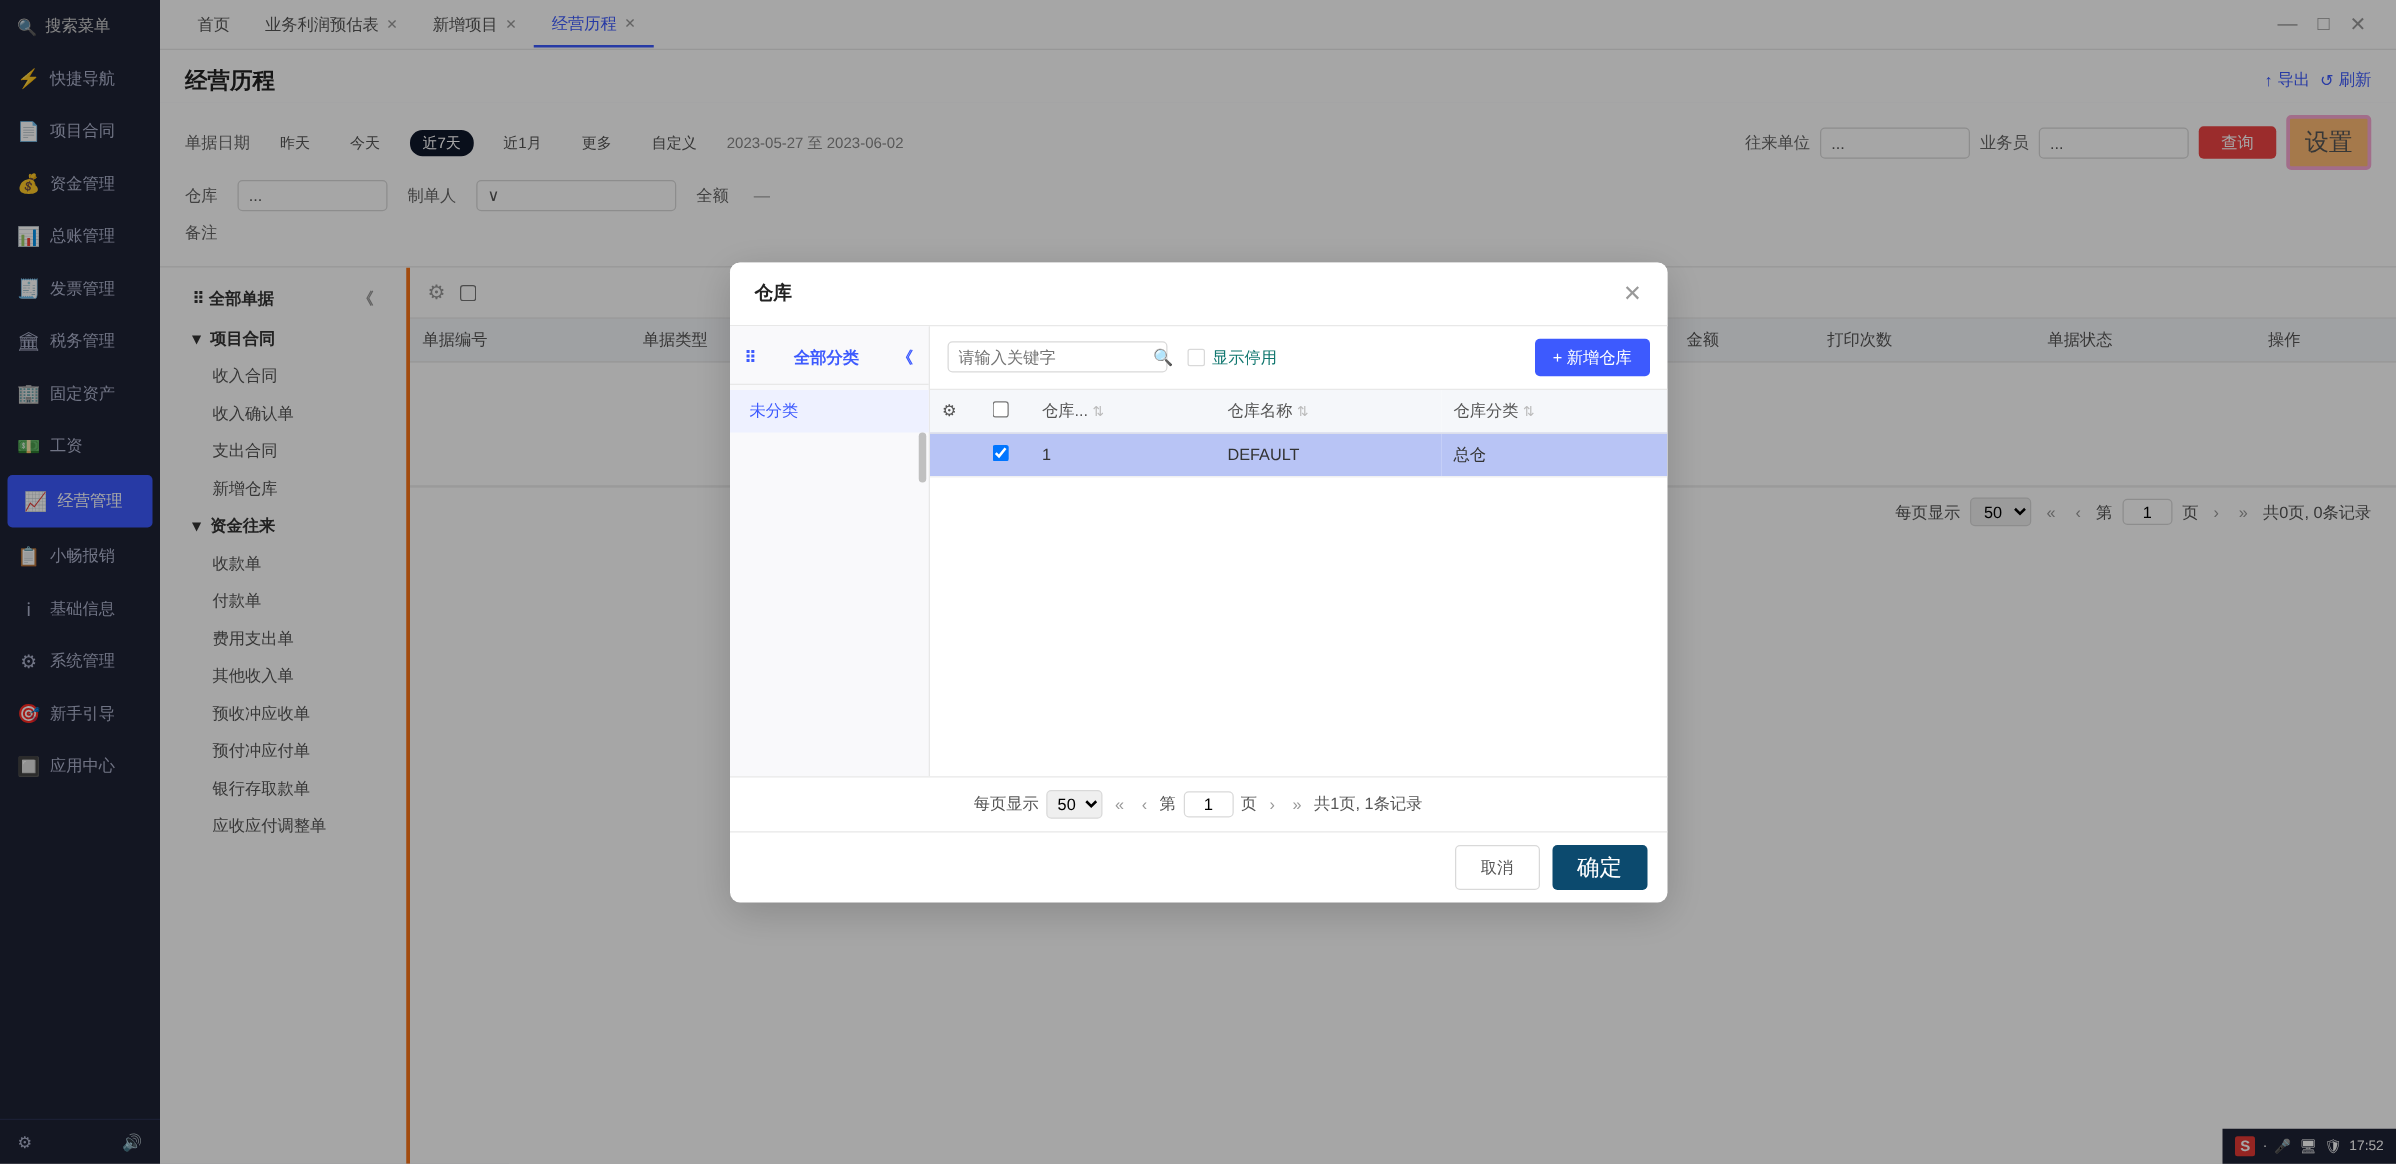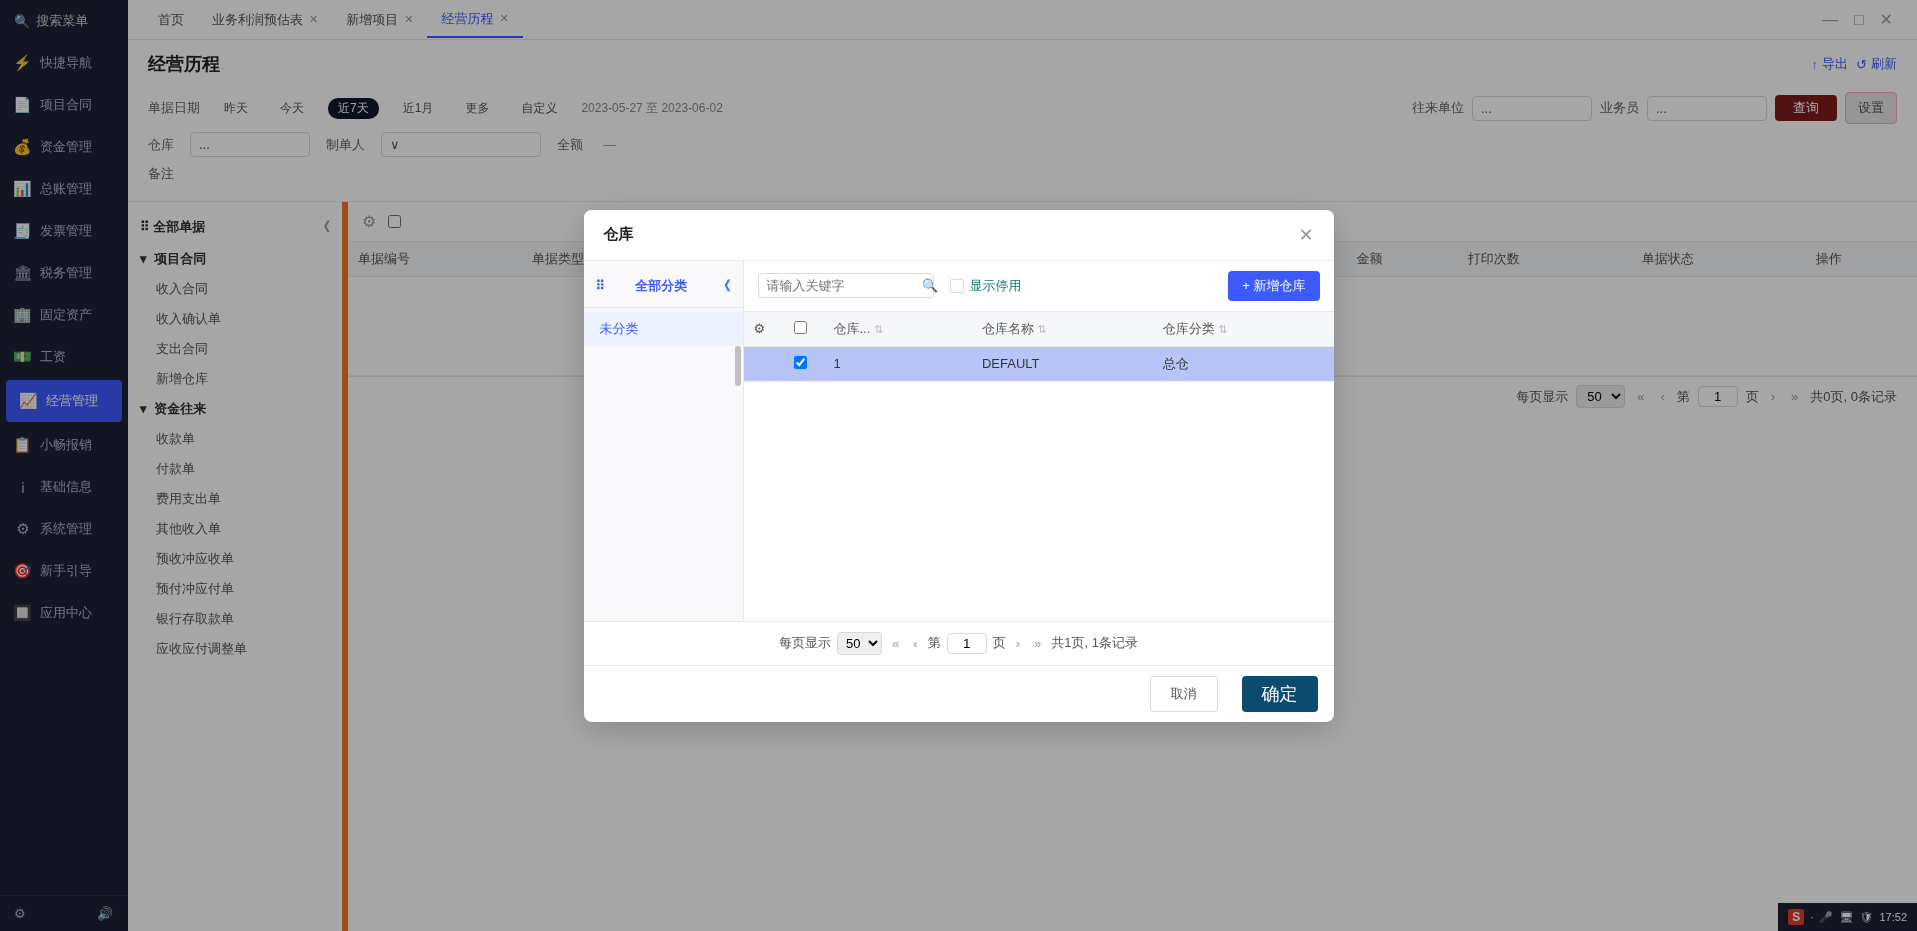--- a/index.html
+++ b/index.html
@@ -53,30 +53,30 @@
     
     .filter-area {
       background: #fff; padding: 10px 20px; border-bottom: 1px solid #e8e8e8;
     }
     .filter-row { display: flex; align-items: center; gap: 16px; margin-bottom: 8px; flex-wrap: wrap; }
     .filter-label { color: #666; font-size: 13px; white-space: nowrap; }
     .date-btn { padding: 2px 8px; border-radius: 3px; cursor: pointer; font-size: 12px; color: #555; }
     .date-btn.active { background: #0f172a; color: #fff; border-radius: 10px; padding: 2px 10px; }
     .date-range { font-size: 12px; color: #888; }
     .filter-select { border: 1px solid #d9d9d9; border-radius: 4px; padding: 4px 8px; font-size: 13px; color: #555; cursor: pointer; min-width: 120px; display: flex; align-items: center; justify-content: space-between; }
-    .btn-query { background: #7f1d1d; color: #fff; border: none; border-radius: 4px; padding: 4px 18px; cursor: pointer; font-size: 13px; }
-    .btn-setting { background: #e5e5e5; color: #555; border: 1px solid #f9a8d4; border-radius: 4px; padding: 6px 12px; cursor: pointer; font-size: 13px; }
+    .btn-query { background: #ef4444; color: #fff; border: none; border-radius: 4px; padding: 4px 18px; cursor: pointer; font-size: 13px; }
+    .btn-setting { background: #fdba74; color: #555; border: 3px solid #f9a8d4; border-radius: 4px; padding: 6px 12px; cursor: pointer; font-size: 19px; }
 
     
     .content-area {
       display: flex; flex: 1; overflow: hidden;
     }
     .left-panel {
-      width: 220px; background: #fff; border-right: 6px solid #f97316;
-      overflow-y: auto; padding: 8px 0;
+      width: 200px; background: #fff; border-right: 3px solid #f97316;
+      overflow-y: auto; padding: 8px 14px;
     }
     .left-panel-header {
       display: flex; align-items: center; justify-content: space-between;
       padding: 8px 12px; font-size: 13px; color: #333; font-weight: bold;
     }
     .left-panel-group { padding: 6px 12px; font-size: 13px; color: #333; font-weight: bold; cursor: pointer; }
     .left-panel-group .arrow { margin-right: 4px; }
     .sub-item { padding: 6px 28px; font-size: 13px; color: #555; cursor: pointer; }
 
     
@@ -163,21 +163,21 @@
     
     .modal-footer {
       border-top: 1px solid #e8e8e8; padding: 10px 16px;
       display: flex; align-items: center;
     }
     .modal-pagination {
       display: flex; align-items: center; gap: 6px; flex: 1; justify-content: center; font-size: 13px; color: #555;
     }
     .modal-page-select { border: 1px solid #d9d9d9; border-radius: 4px; padding: 2px 4px; font-size: 13px; }
     .modal-page-input { border: 1px solid #d9d9d9; border-radius: 4px; padding: 2px 6px; width: 40px; text-align: center; }
-    .modal-actions { display: flex; gap: 24px; padding: 10px 16px; justify-content: flex-end; border-top: 1px solid #e8e8e8; }
+    .modal-actions { display: flex; gap: 10px; padding: 10px 16px; justify-content: flex-end; border-top: 1px solid #e8e8e8; }
     .btn-cancel { background: #fff; color: #555; border: 1px solid #d9d9d9; border-radius: 4px; padding: 6px 20px; cursor: pointer; font-size: 13px; }
     .btn-confirm { background: #0c4a6e; color: #fff; border: none; border-radius: 4px; padding: 6px 20px; cursor: pointer; font-size: 18px; }
 
     .gear-btn { background: none; border: none; cursor: pointer; color: #999; font-size: 16px; padding: 4px; }
   </style>
 </head>
 <body>
 
 <div class="sidebar">
   <div class="sidebar-search">

